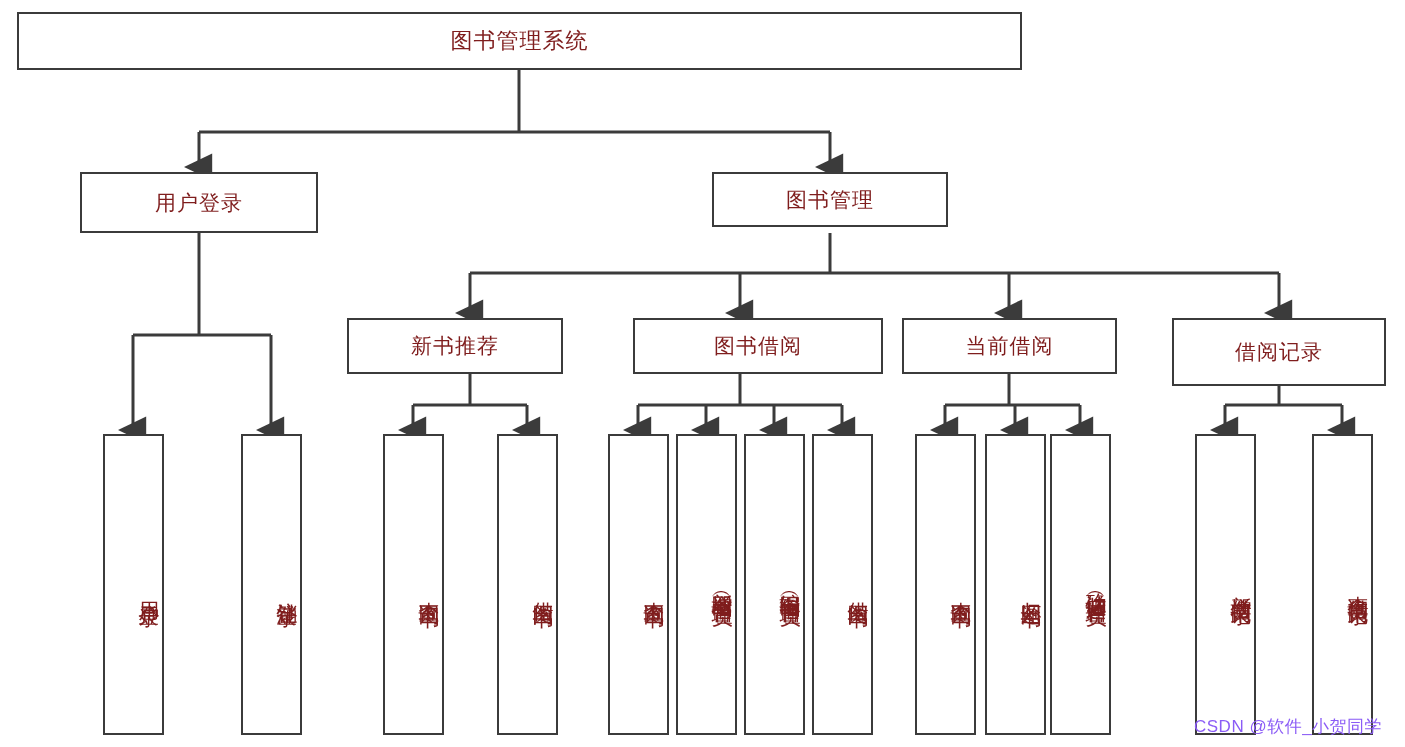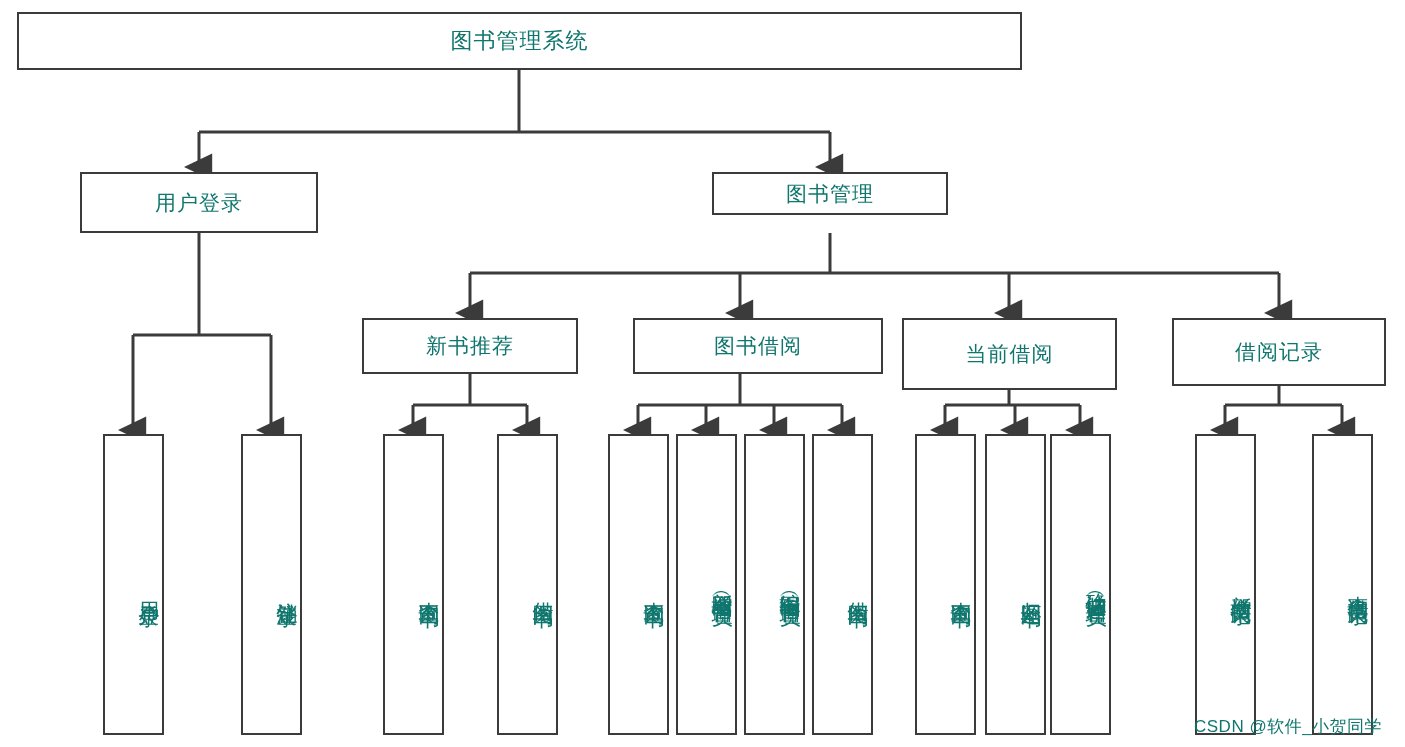--- a/index.html
+++ b/index.html
@@ -27,21 +27,21 @@
     pointer-events: none;
   }
   .node {
     position: absolute;
     box-sizing: border-box;
     background: #ffffff;
     border: 2.5px solid #3b3b3b;
     display: flex;
     align-items: center;
     justify-content: center;
-    color: #0f766e;
+    color: #7f1d1d;
     z-index: 2;
   }
   .node.horiz {
     font-size: 21px;
     letter-spacing: 1px;
     line-height: 1.2;
     white-space: nowrap;
   }
   .node.root {
     font-size: 22px;
@@ -55,21 +55,21 @@
     padding-top: 14px;
     padding-bottom: 6px;
     align-items: flex-start;
     justify-content: center;
   }
   .node.vert.long {
     padding-top: 6px;
   }
   .watermark {
     position: absolute;
-    color: #0f766e;
+    color: #8b5cf6;
     font-size: 17px;
     letter-spacing: 0.5px;
     white-space: nowrap;
     z-index: 3;
   }
 </style>
 </head>
 <body>
 
 <div id="canvas">
@@ -120,25 +120,25 @@
       <path d="M1279,374 L1279,405"></path>
       <path d="M1225,405 L1342,405"></path>
       <path d="M1225,405 L1225,429" marker-end="url(#arrow)"></path>
       <path d="M1342,405 L1342,429" marker-end="url(#arrow)"></path>
     </g>
   </svg>
 
   <div class="node horiz root" style="left:17px; top:12px; width:1005px; height:58px;">图书管理系统</div>
 
   <div class="node horiz" style="left:80px; top:172px; width:238px; height:61px;">用户登录</div>
-  <div class="node horiz" style="left:712px; top:172px; width:236px; height:43px;">图书管理</div>
+  <div class="node horiz" style="left:712px; top:172px; width:236px; height:55px;">图书管理</div>
 
-  <div class="node horiz" style="left:362px; top:318px; width:216px; height:56px;">新书推荐</div>
+  <div class="node horiz" style="left:347px; top:318px; width:216px; height:56px;">新书推荐</div>
   <div class="node horiz" style="left:633px; top:318px; width:250px; height:56px;">图书借阅</div>
-  <div class="node horiz" style="left:902px; top:318px; width:215px; height:72px;">当前借阅</div>
+  <div class="node horiz" style="left:902px; top:318px; width:215px; height:56px;">当前借阅</div>
   <div class="node horiz" style="left:1172px; top:318px; width:214px; height:68px;">借阅记录</div>
 
   <div class="node vert" style="left:103px; top:434px; width:61px; height:301px;">用户登录</div>
   <div class="node vert" style="left:241px; top:434px; width:61px; height:301px;">注销登录</div>
 
   <div class="node vert" style="left:383px; top:434px; width:61px; height:301px;">查询图书</div>
   <div class="node vert" style="left:497px; top:434px; width:61px; height:301px;">借阅图书</div>
 
   <div class="node vert" style="left:608px; top:434px; width:61px; height:301px;">查询图书</div>
   <div class="node vert long" style="left:676px; top:434px; width:61px; height:301px;">新增图书（管理员）</div>

